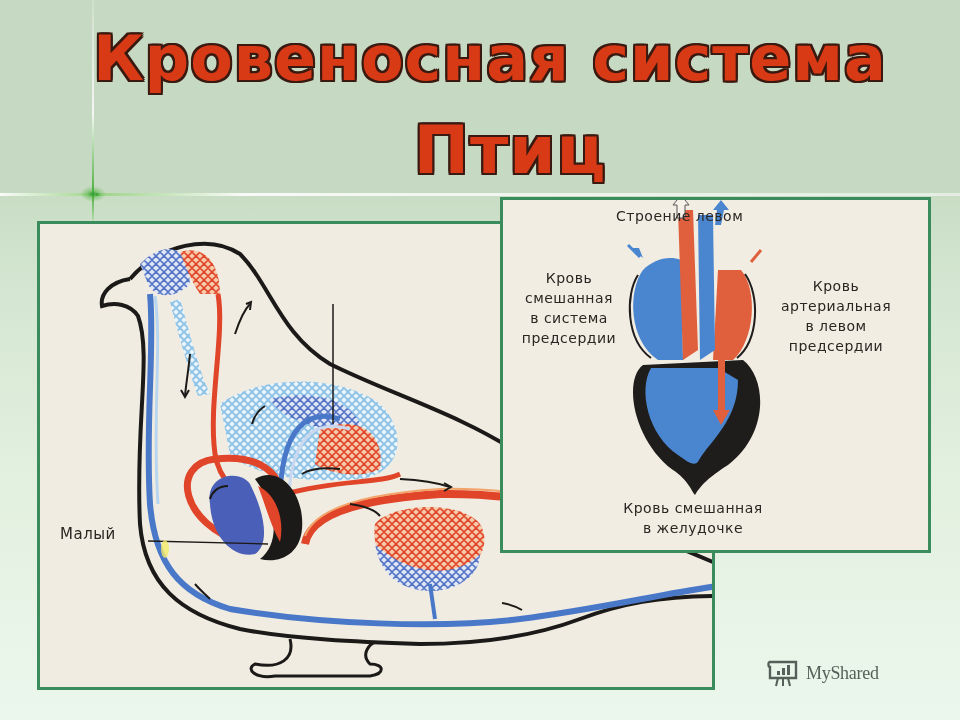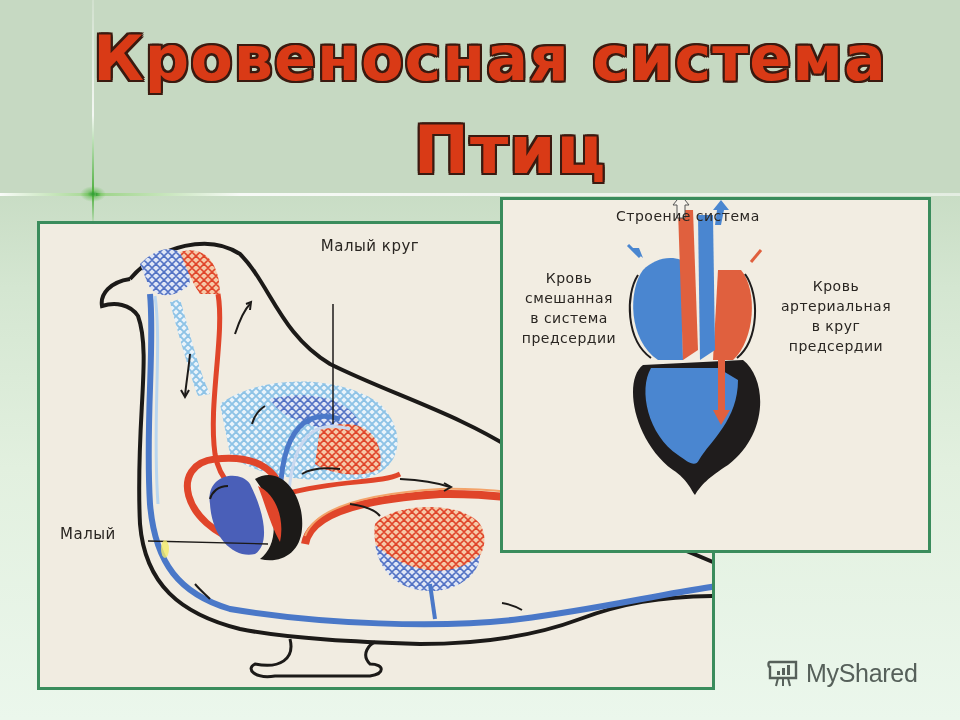--- a/index.html
+++ b/index.html
@@ -18,21 +18,21 @@
       text-shadow: -2px -2px 0 #3a1a10, 2px -2px 0 #3a1a10, -2px 2px 0 #3a1a10, 2px 2px 0 #3a1a10, 0 2px 0 #3a1a10, 2px 0 0 #3a1a10, 0 -2px 0 #3a1a10, -2px 0 0 #3a1a10; letter-spacing: 1px; }
     .title.l1 { top: 22px; font-size: 62px; left: 10px; }
     .title.l2 { top: 112px; font-size: 66px; left: 30px; }
     .panel { position: absolute; background: #f1ece1; border: 3px solid #3a8c5c; overflow: hidden; }
     .panel.bird { left: 37px; top: 221px; width: 678px; height: 469px; }
     .panel.heart { left: 500px; top: 197px; width: 431px; height: 356px; z-index: 3; background: #f2ede2; }
     .panel svg { position: absolute; left: 0; top: 0; }
     .lbl { position: absolute; color: #2a2622; font-size: 15px; line-height: 20px; letter-spacing: 0.5px; }
     .ctr { text-align: center; }
     .logo { position: absolute; left: 766px; top: 656px; display: flex; align-items: center; gap: 6px; color: #56605a; }
-    .logo-text { font-family: Liberation Sans, sans-serif; font-size: 25px; letter-spacing: -0.3px; }
+    .logo-text { font-family: Liberation Serif, serif; font-size: 18px; letter-spacing: -0.3px; }
   </style>
 </head>
 <body>
 
 <div class="header-band"></div>
 <div class="hline"></div>
 <div class="vline"></div>
 <div class="star"></div>
 
 <div class="title l1">Кровеносная система</div>
@@ -101,21 +101,20 @@
       <path d="M310 280 C 325 282, 335 286, 340 292"></path>
       <path d="M482 386 C 475 382, 470 380, 462 379"></path>
       <path d="M170 375 C 165 370, 160 366, 155 360"></path>
     </g>
 
     <line x1="293" y1="80" x2="293" y2="200" stroke="#1c1a18" stroke-width="1.5"></line>
     <line x1="108" y1="317" x2="228" y2="320" stroke="#1c1a18" stroke-width="1.3"></line>
     <ellipse cx="125" cy="325" rx="4" ry="9" fill="#f4ec6a" opacity="0.8"></ellipse>
   </svg>
   <div class="lbl ctr" style="left:225px; top:12px; width:210px;">
-    <div>Малый круг</div>
   </div>
   <div class="lbl" style="left:20px; top:300px;">Малый</div>
 </div>
 
 <div class="panel heart">
   <svg width="431" height="356" viewBox="0 0 431 356">
 
     <path d="M140 165 C 120 180, 130 240, 170 270 C 185 280, 188 290, 192 295 C 198 285, 205 278, 225 265 C 265 235, 265 180, 240 160 Z" fill="#1f1c1c"></path>
     <path d="M148 168 C 135 190, 145 235, 175 255 C 185 262, 192 268, 196 260 C 208 240, 235 220, 235 180 L 215 168 Z" fill="#4a86d0"></path>
 
@@ -130,32 +129,36 @@
     <path d="M195 15 L 210 15 L 212 150 L 197 160 Z" fill="#4a86d0"></path>
 
     <path d="M215 160 L 222 160 L 222 210 L 227 210 L 218 225 L 210 210 L 215 210 Z" fill="#e0603e"></path>
 
     <path d="M170 5 L 178 -5 L 186 5 L 182 5 L 182 18 L 174 18 L 174 5 Z" fill="#f6f2ea" stroke="#555" stroke-width="1"></path>
     <path d="M210 10 L 218 0 L 226 10 L 221 10 L 218 25 L 212 25 L 214 10 Z" fill="#4a86d0"></path>
     <path d="M128 48 L 140 58 L 136 48 Z" fill="#4a86d0"></path>
     <line x1="125" y1="45" x2="137" y2="57" stroke="#4a86d0" stroke-width="3"></line>
     <line x1="258" y1="50" x2="248" y2="62" stroke="#e0603e" stroke-width="3"></line>
   </svg>
-  <div class="lbl" style="left:113px; top:6px; font-size:14px;">Строение система</div>
+  <div class="lbl" style="left:113px; top:6px; font-size:14px;">Строение левом</div>
   <div class="lbl ctr" style="left:6px; top:68px; width:120px; font-size:14px;">
     <div>Кровь</div>
     <div>смешанная</div>
     <div>в система</div>
     <div>предсердии</div>
   </div>
   <div class="lbl ctr" style="left:268px; top:76px; width:130px; font-size:14px;">
     <div>Кровь</div>
     <div>артериальная</div>
-    <div>в круг</div>
+    <div>в левом</div>
     <div>предсердии</div>
+  </div>
+  <div class="lbl ctr" style="left:95px; top:298px; width:190px; font-size:14px;">
+    <div>Кровь смешанная</div>
+    <div>в желудочке</div>
   </div>
 </div>
 
 <div class="logo">
   <svg width="34" height="34" viewBox="0 0 34 34">
     <path d="M4 6 C 2 6, 2 11, 4 11 L 4 22 L 30 22 L 30 6 Z" fill="none" stroke="#56605a" stroke-width="2.4"></path>
     <rect x="11" y="15" width="3" height="4" fill="#56605a"></rect>
     <rect x="16" y="12" width="3" height="7" fill="#56605a"></rect>
     <rect x="21" y="9" width="3" height="10" fill="#56605a"></rect>
     <line x1="12" y1="22" x2="10" y2="30" stroke="#56605a" stroke-width="2"></line>

